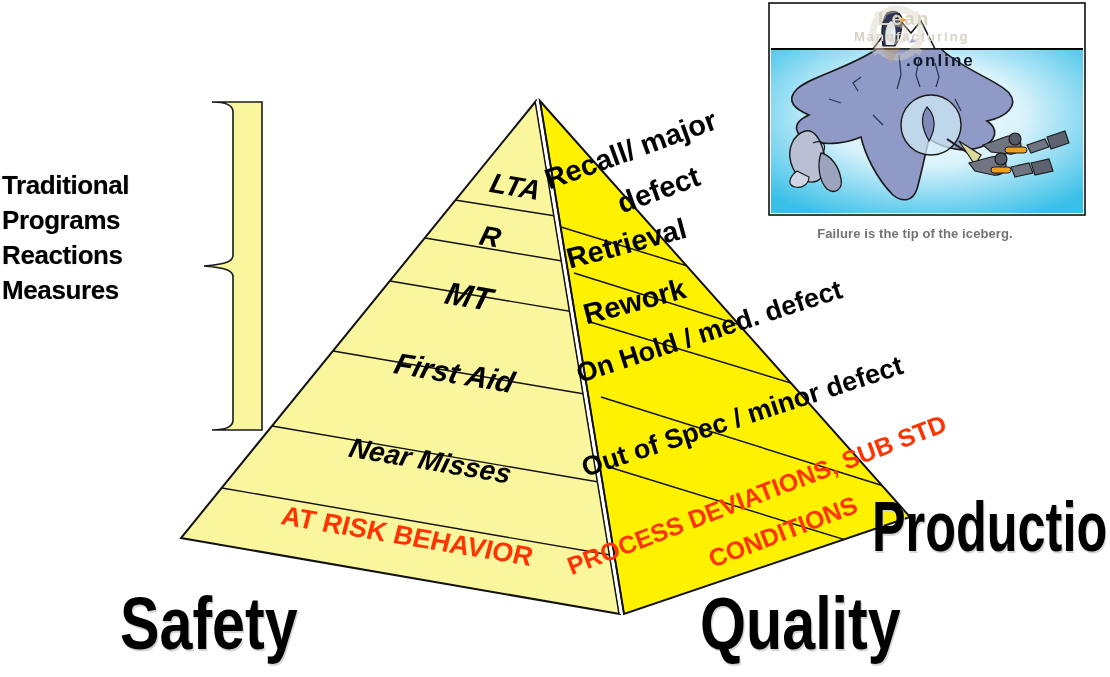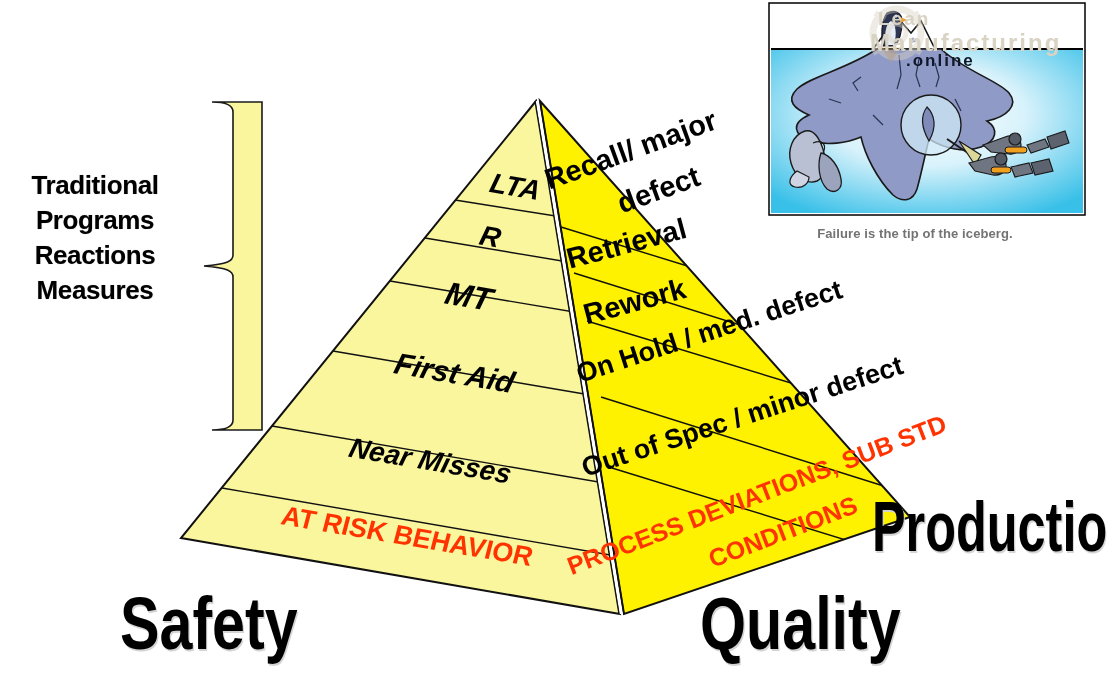--- a/index.html
+++ b/index.html
@@ -10,21 +10,20 @@
     overflow:hidden;
     position:relative;
   }
   #stage{position:absolute;inset:0;width:1110px;height:677px;}
   svg#scene{position:absolute;left:0;top:0;width:1110px;height:677px;}
 
   
   .side-text{
     position:absolute;
     left:2px;top:168px;width:186px;
-    text-align:center;
     font-family:"Liberation Sans",sans-serif;
     font-weight:bold;
     font-size:26px;
     line-height:35px;
     color:#000000;
     letter-spacing:-0.4px;
     white-space:nowrap;
   }
   .side-text div{text-shadow:0 0 1px rgba(0,0,0,0.35);}
 
@@ -56,21 +55,21 @@
   .wm{
     position:absolute;
     font-family:"Liberation Sans",sans-serif;
     font-weight:bold;
     color:#d9d3c4;
     letter-spacing:2px;
     white-space:nowrap;
     pointer-events:none;
   }
   #wm-1{left:122px;top:6px;font-size:19px;}
-  #wm-2{left:98px;top:27px;font-size:24px;margin-left:16px;}
+  #wm-2{left:98px;top:27px;font-size:13px;}
   #wm-3{left:150px;top:49px;font-size:17px;color:#0f172a;}
 </style>
 </head>
 <body>
 
 <div id="stage">
 
   <svg id="scene" viewBox="0 0 1110 677">
     <defs>
       <clipPath id="clipLeft">

